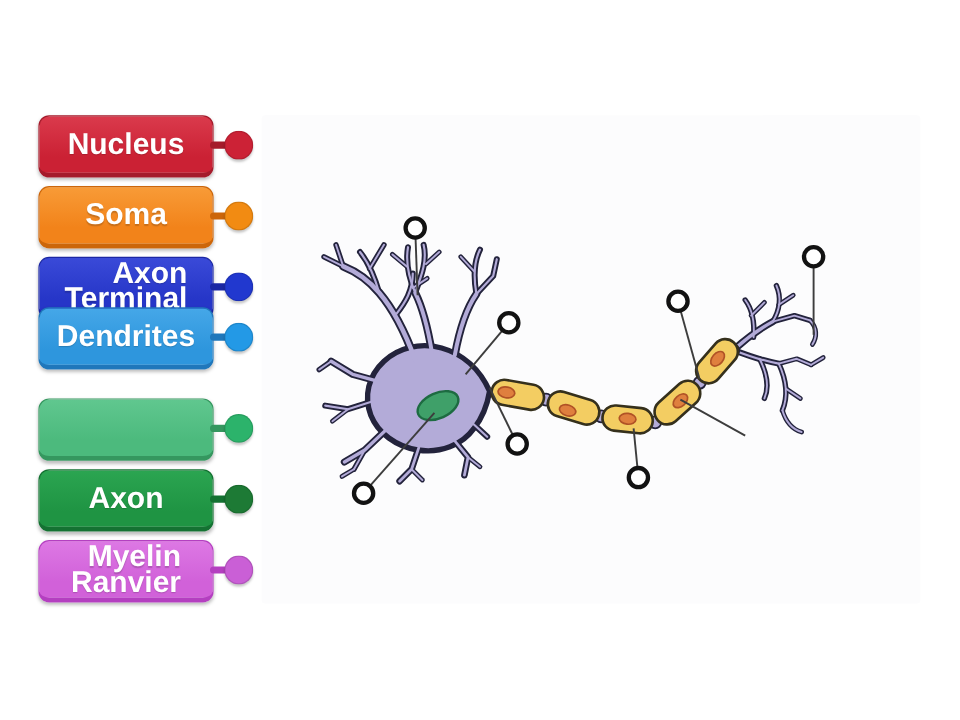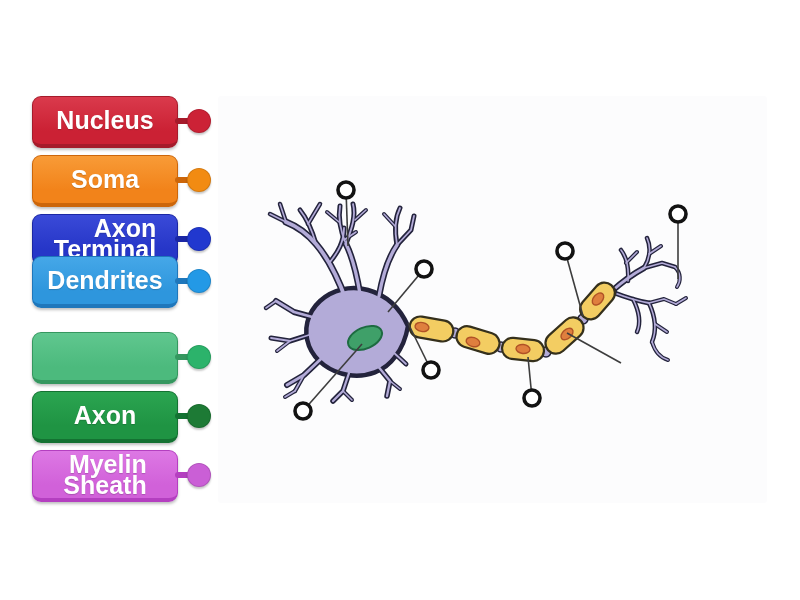--- a/index.html
+++ b/index.html
@@ -251,18 +251,18 @@
     <span class="pill-stem"></span>
     <span class="pill-dot"></span>
   </div>
       <div class="pill" style="top: 391px; --c1: #2ba551; --c2: #1f9443; --c3: #147232; --cd: #1d7a35;">
     <span class="pill-text">Axon</span>
     <span class="pill-stem"></span>
     <span class="pill-dot"></span>
   </div>
       <div class="pill" style="top: 450px; --c1: #dd78e4; --c2: #d161d9; --c3: #b43fc0; --cd: #ca5fd6;">
     <span class="pill-text">Myelin
-Sheath</span>
+Ranvier</span>
     <span class="pill-stem"></span>
     <span class="pill-dot"></span>
   </div>
     </div>
 </div>
 
 </body></html>

